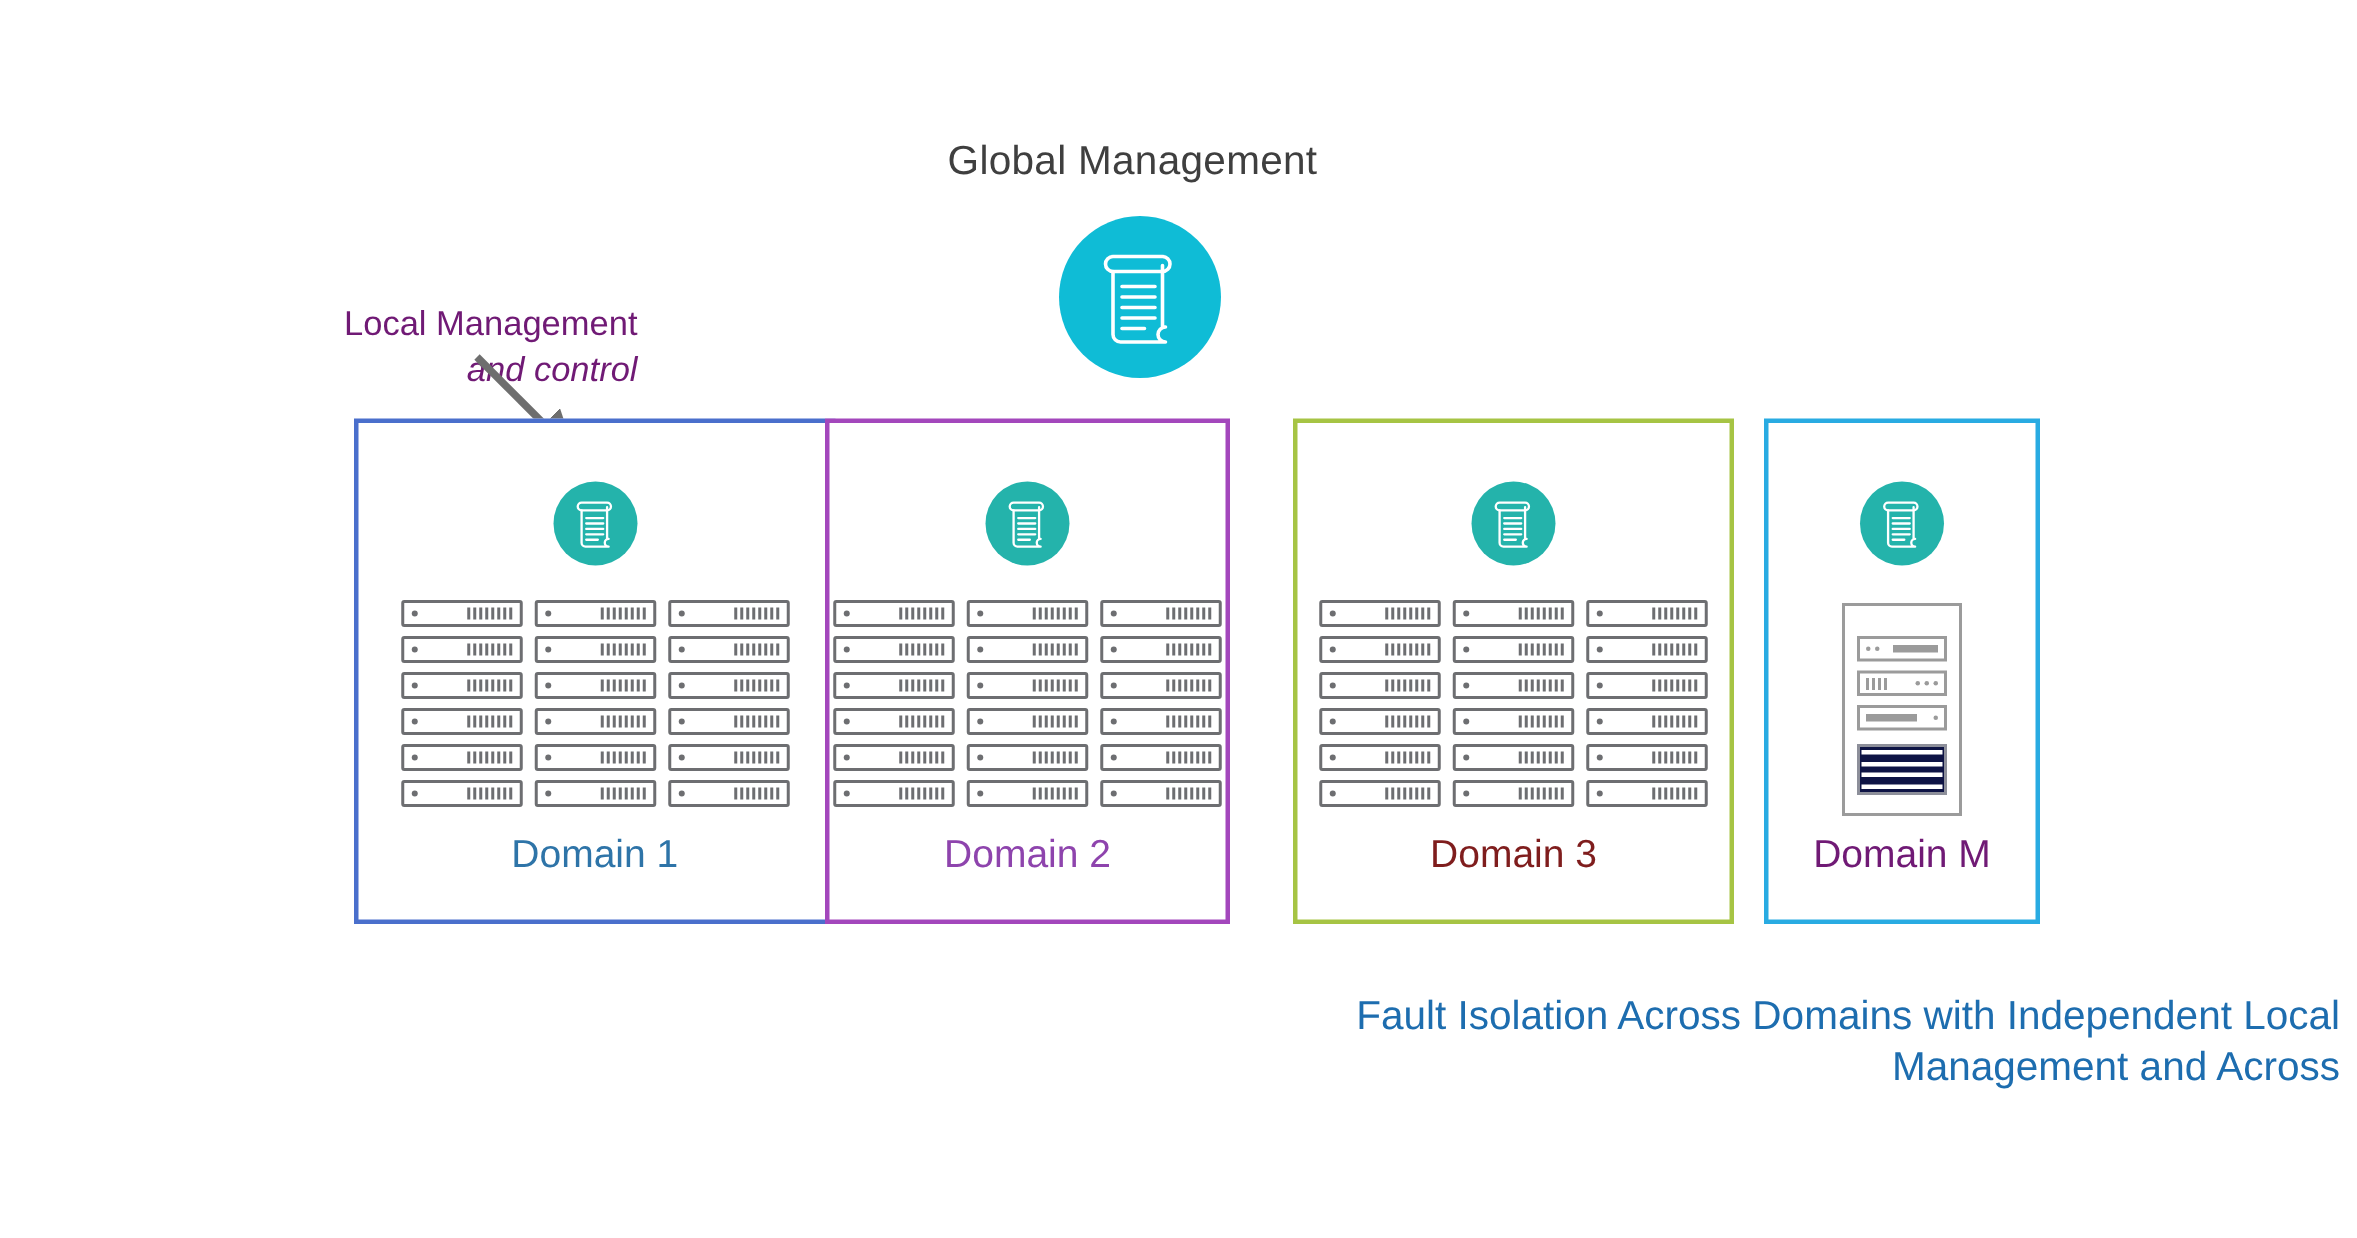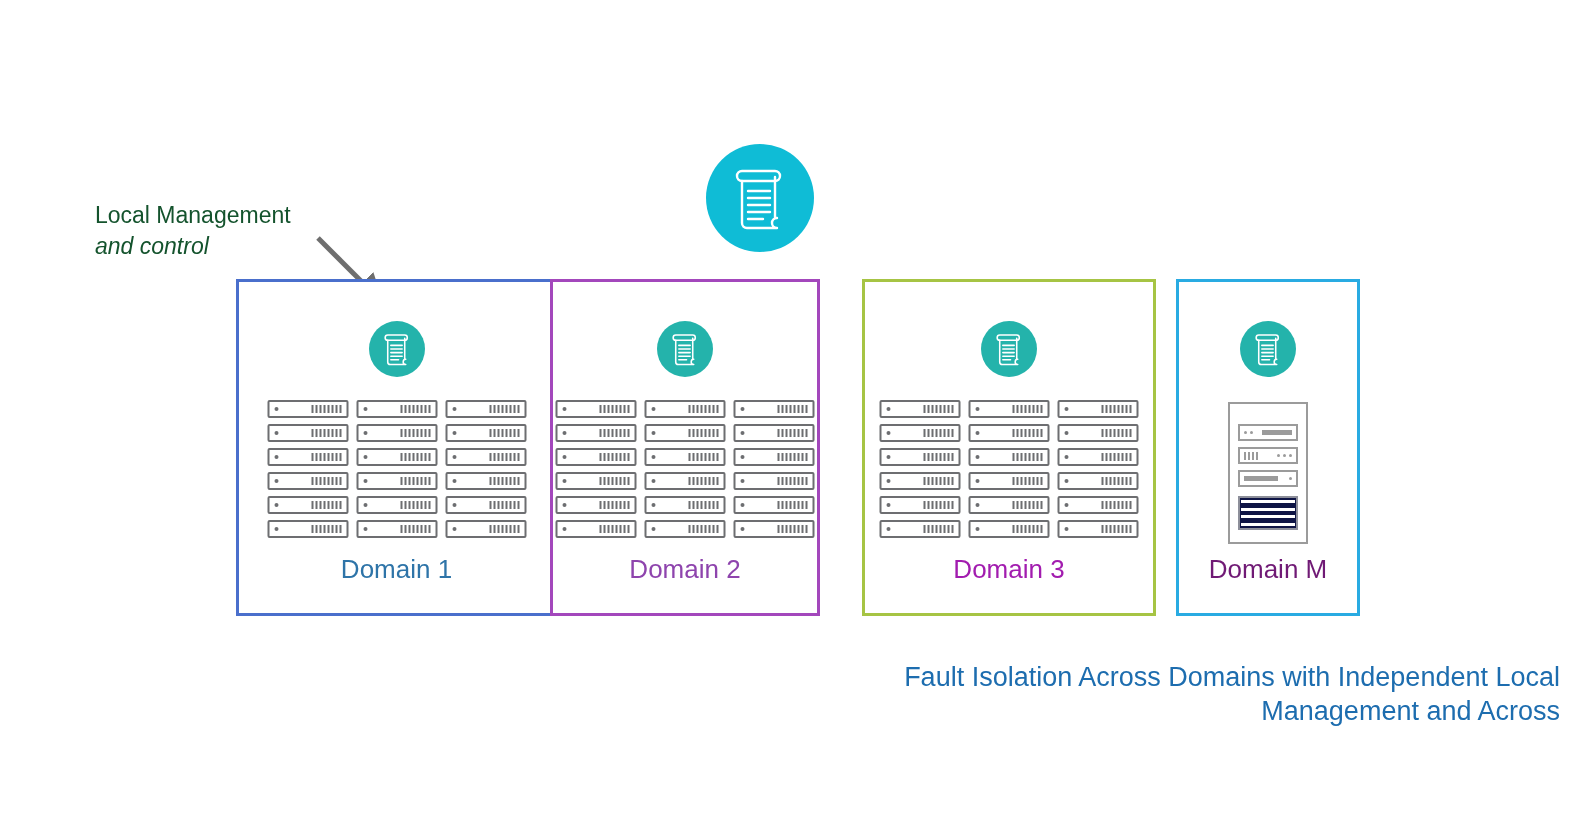--- a/index.html
+++ b/index.html
@@ -45,24 +45,24 @@
     justify-content: center;
   }
   #global-management-icon svg { display: block; }
 
   
   #local-management-note {
     position: absolute;
     left: 95px;
     top: 200px;
     width: 330px;
-    text-align: left;
+    text-align: right;
     font-size: 23px;
     line-height: 31px;
-    color: #14532d;
+    color: #701a75;
   }
   #local-management-note .l2 { display: block; font-style: italic; }
   #local-arrow {
     position: absolute;
     left: 312px;
     top: 232px;
     width: 86px;
     height: 86px;
   }
 
@@ -212,20 +212,21 @@
     line-height: 34px;
     color: #1d6daf;
   }
   #bottom-caption .c2 { display: block; }
 </style>
 </head>
 <body>
 
 <div class="stage">
 
+  <div id="global-management-title">Global Management</div>
 
   <div id="global-management-icon">
     <svg width="58" height="66" viewBox="0 0 58 66" fill="none" stroke="#ffffff" stroke-width="2.4" stroke-linecap="round" stroke-linejoin="round">
       <path d="M11 6 h33 a5 5 0 0 1 0 10 h-33 a5 5 0 0 1 0 -10 z"></path>
       <path d="M11 16 v42 a5 5 0 0 0 5 5 h30 a5 5 0 0 1 0 -10 h-2 v-41"></path>
       <path d="M17 26 h22 M17 33 h22 M17 40 h22 M17 47 h22 M17 54 h15"></path>
     </svg>
   </div>
 
   <div id="local-management-note">
@@ -972,21 +973,21 @@
               <i></i>
               <i></i>
               <i></i>
               <i></i>
               <i></i>
               <i></i>
               <i></i>
             </span>
           </div>
         </div>
-        <div class="domain-label" style="color: #a21caf;">Domain 3</div>
+        <div class="domain-label" style="color: #7f1d1d;">Domain 3</div>
       </div>
       <div class="domain-box" style="left: 940px; width: 184px; border-color: rgb(41, 171, 226);">
         <div class="domain-icon" style="background: rgb(36, 179, 171);">
           <svg width="30" height="34" viewBox="0 0 58 66" fill="none" stroke="#ffffff" stroke-width="3" stroke-linecap="round" stroke-linejoin="round">
             <path d="M11 6 h33 a5 5 0 0 1 0 10 h-33 a5 5 0 0 1 0 -10 z"></path>
             <path d="M11 16 v42 a5 5 0 0 0 5 5 h30 a5 5 0 0 1 0 -10 h-2 v-41"></path>
             <path d="M17 26 h22 M17 33 h22 M17 40 h22 M17 47 h22 M17 54 h15"></path>
           </svg>
         </div>
         <div class="tower-rack">

